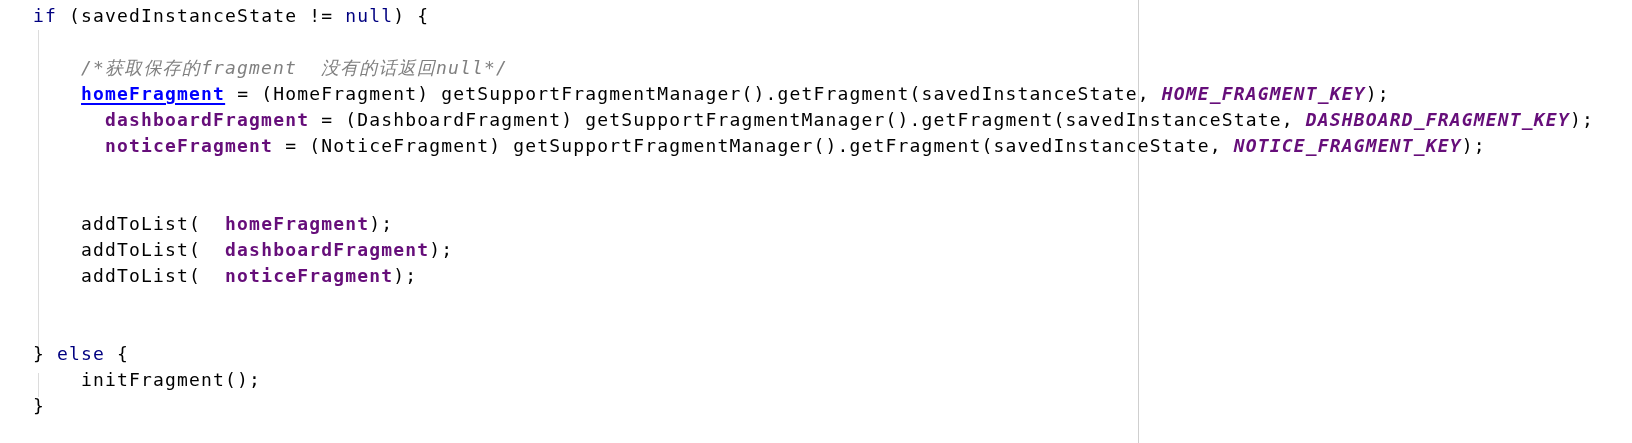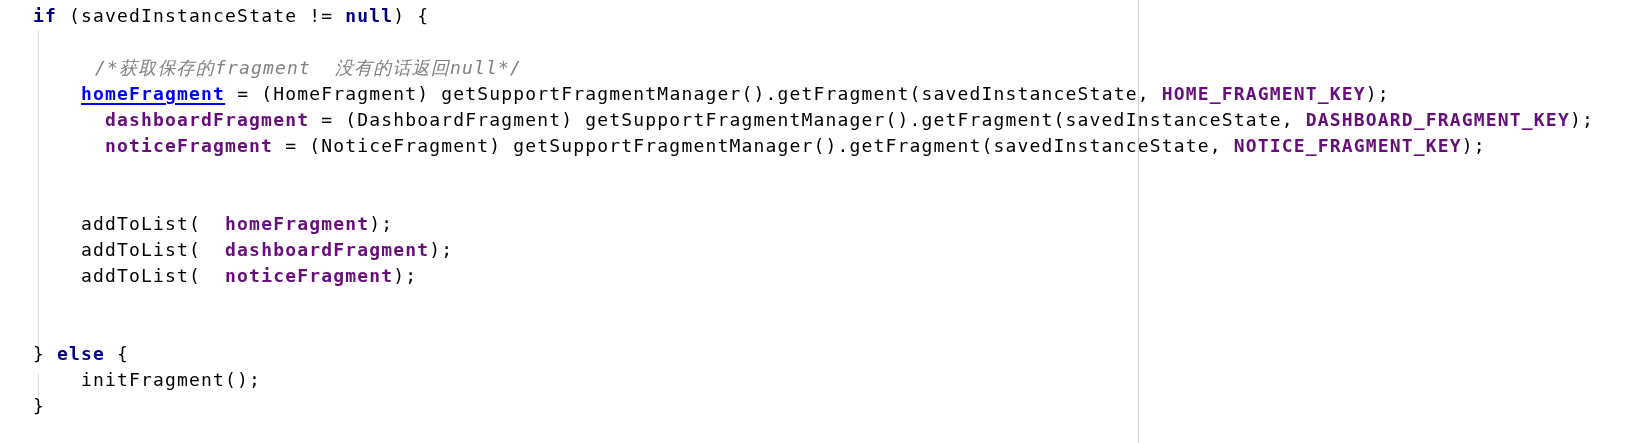--- a/index.html
+++ b/index.html
@@ -38,24 +38,24 @@
     left: 0;
     right: 0;
     padding-left: 33px;
     white-space: pre;
     z-index: 1;
   }
 
   .code-line { height: 26px; }
 
   .tok-pl { color: var(--plain, #000000); }
-  .tok-kw { color: var(--keyword, #000080); font-weight: bold; }
-  .tok-cm { color: var(--comment, #808080); font-style: italic; margin-left: 14px; }
+  .tok-kw { color: var(--keyword, #000080); font-weight: normal; }
+  .tok-cm { color: var(--comment, #808080); font-style: italic; }
   .tok-fd { color: var(--field, #660E7A); font-weight: bold; margin-left: 24px; }
-  .tok-cn { color: var(--constant, #660E7A); font-weight: bold; }
+  .tok-cn { color: var(--constant, #660E7A); font-weight: bold; font-style: italic; }
   .tok-ln {
     color: var(--link, #0000FF);
     font-weight: bold;
     text-decoration: underline;
     text-decoration-thickness: 2px;
     text-underline-offset: 3px;
   }
 </style>
 </head>
 <body>

